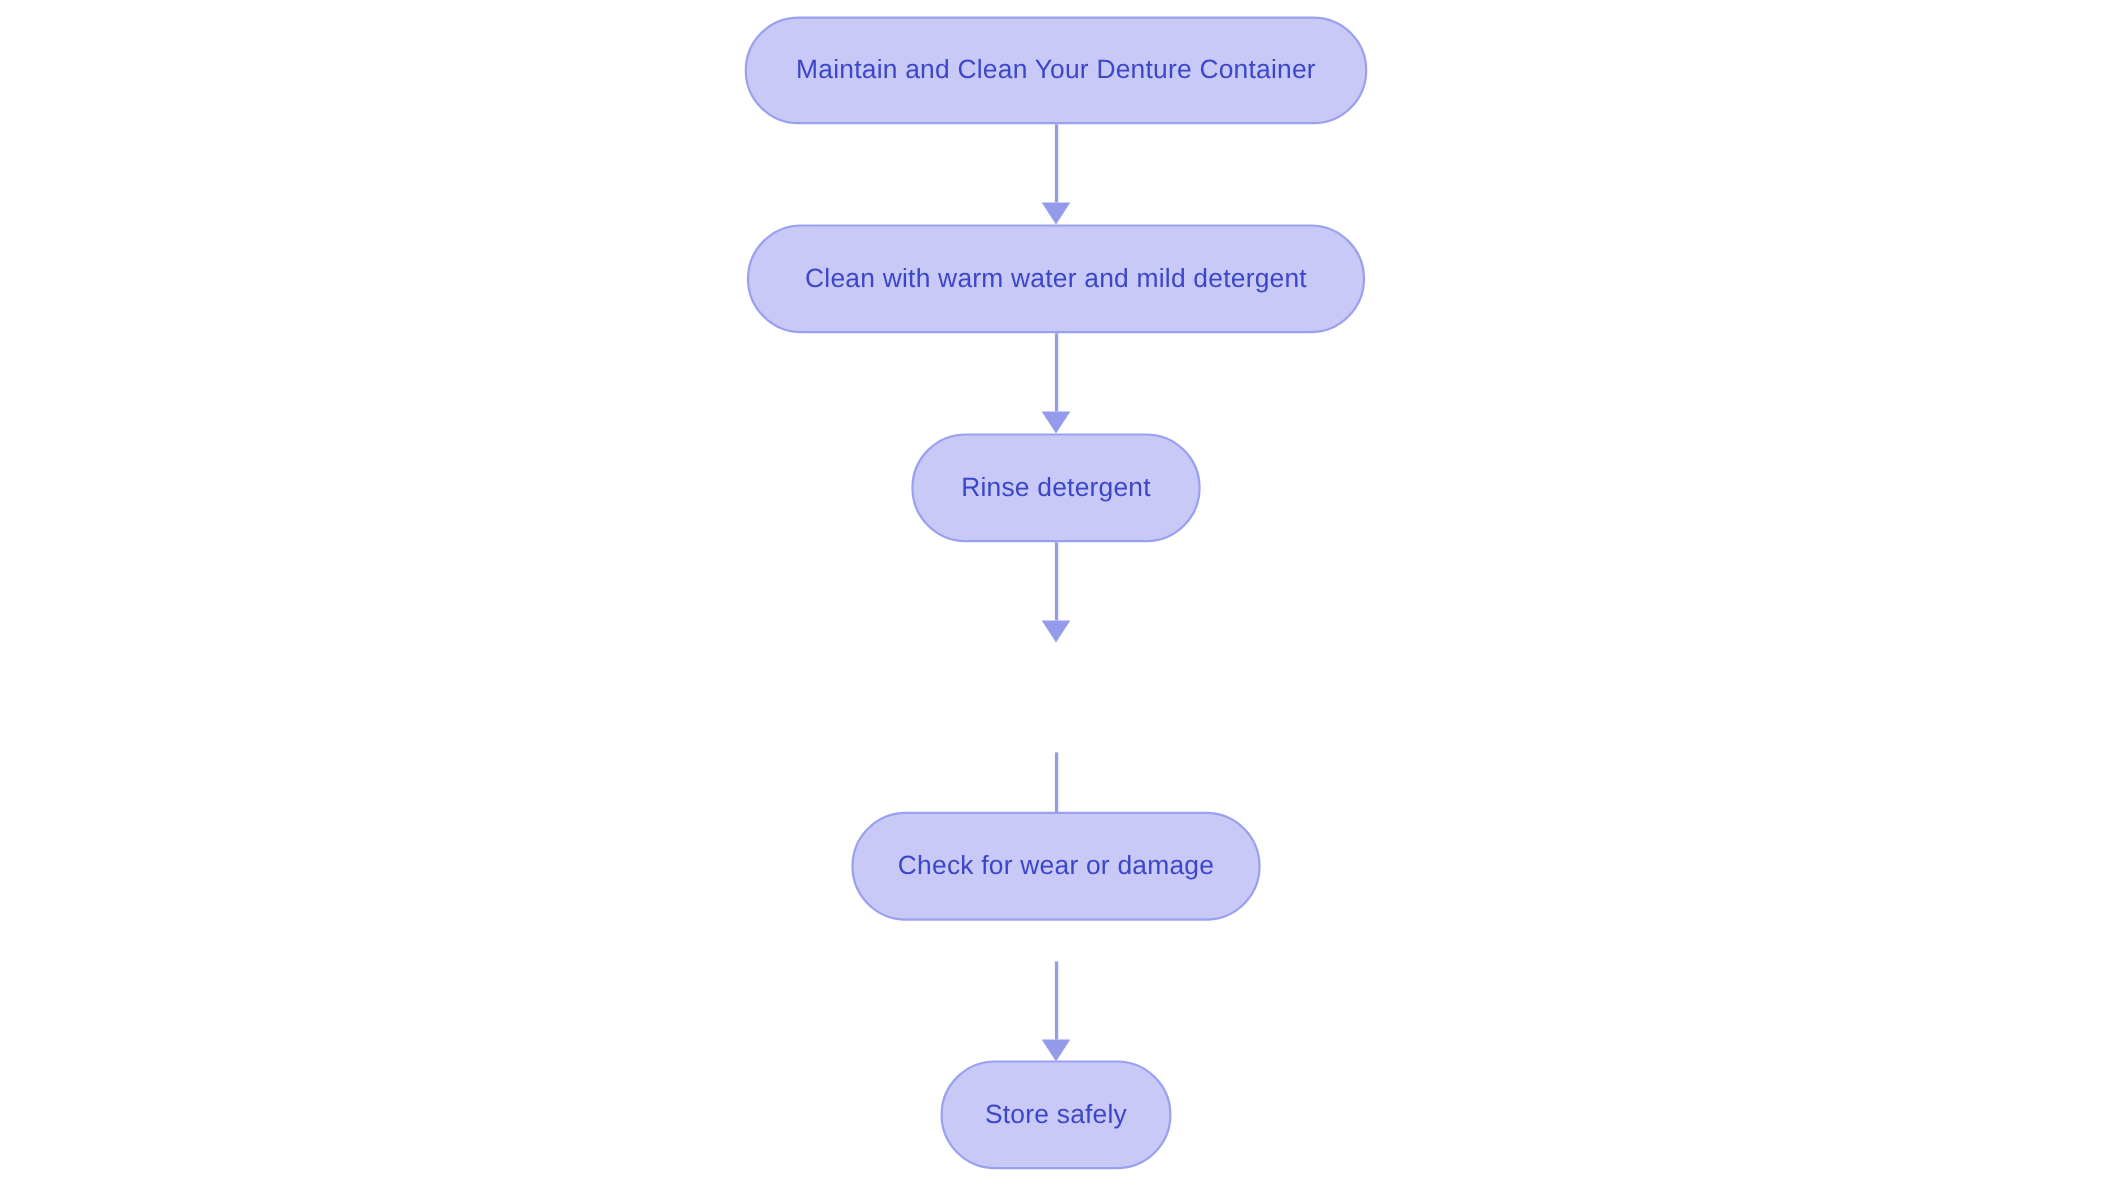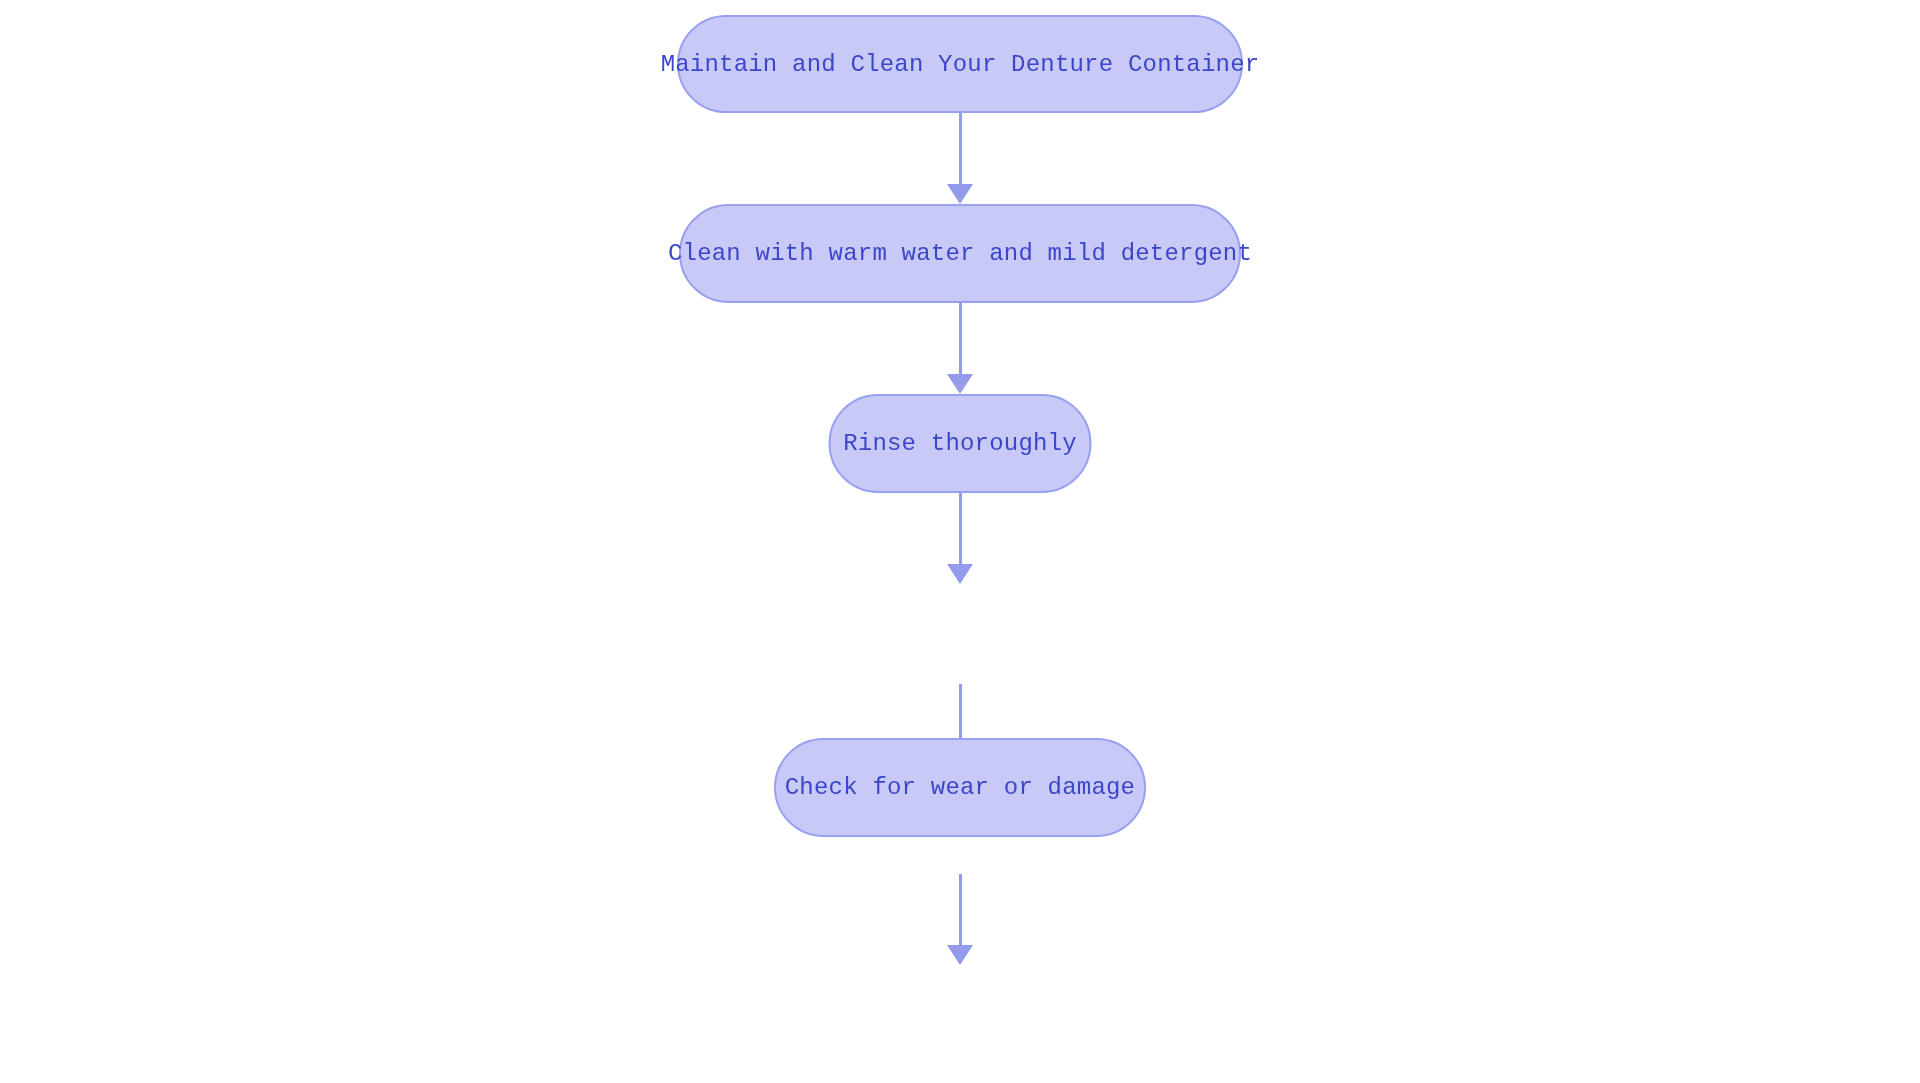--- a/index.html
+++ b/index.html
@@ -9,21 +9,21 @@
     --node-text: #3c46c8;
     --arrow: #949beb;
   }
   * { margin: 0; padding: 0; box-sizing: border-box; }
   html, body { background: var(--bg); }
   .canvas {
     position: relative;
     width: 1920px;
     height: 1083px;
     background: var(--bg);
-    font-family: Liberation Mono, monospace;
+    font-family: Liberation Sans, sans-serif;
     overflow: hidden;
   }
   .node {
     position: absolute;
     left: 50%;
     transform: translateX(-50%);
     height: 99px;
     border-radius: 50px;
     background: var(--node-fill);
     border: 2px solid var(--node-border);
@@ -85,21 +85,21 @@
   <div class="node node-2">
     <span>Clean with warm water and mild detergent</span>
   </div>
 
   <div class="arrow arrow-2">
     <span class="line"></span>
     <span class="head"></span>
   </div>
 
   <div class="node node-3">
-    <span>Rinse thoroughly</span>
+    <span>Rinse detergent</span>
   </div>
 
   <div class="arrow arrow-3">
     <span class="line"></span>
     <span class="head"></span>
   </div>
 
 
   <div class="arrow arrow-4">
     <span class="line"></span>
@@ -108,14 +108,17 @@
 
   <div class="node node-5">
     <span>Check for wear or damage</span>
   </div>
 
   <div class="arrow arrow-5">
     <span class="line"></span>
     <span class="head"></span>
   </div>
 
+  <div class="node node-6">
+    <span>Store safely</span>
+  </div>
 
 </div>
 
 </body></html>

